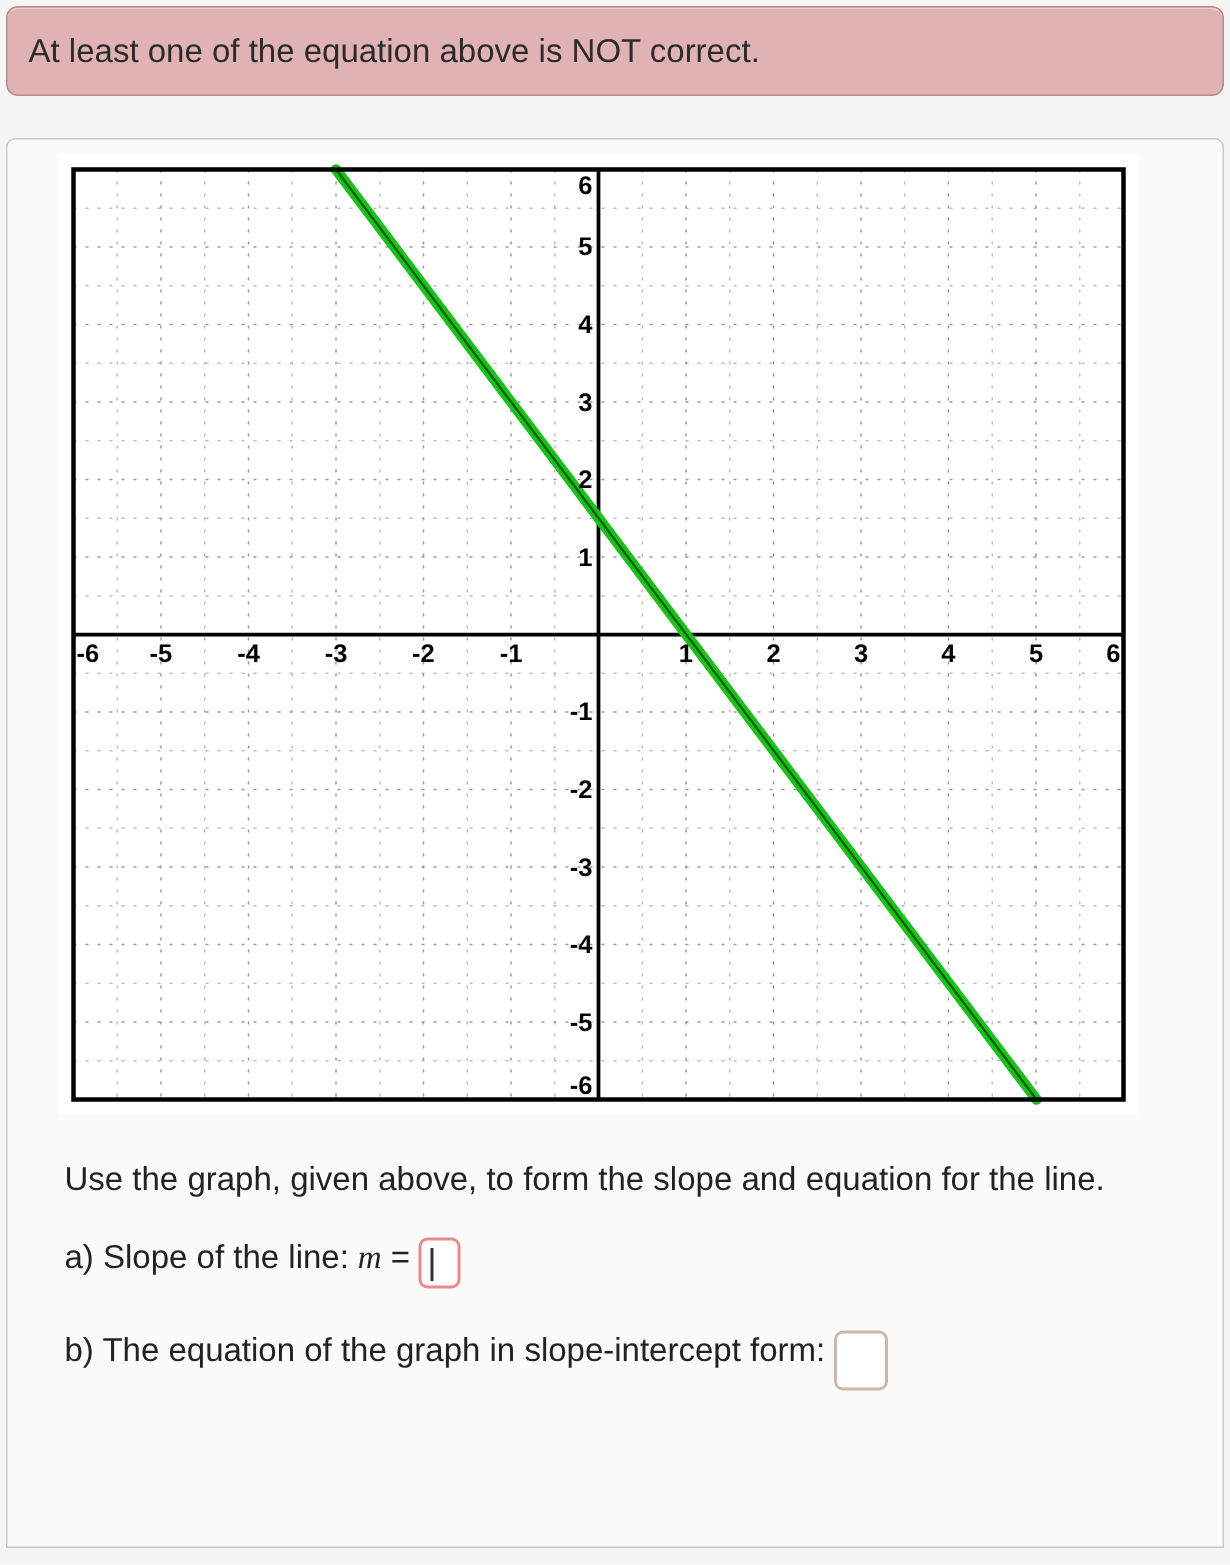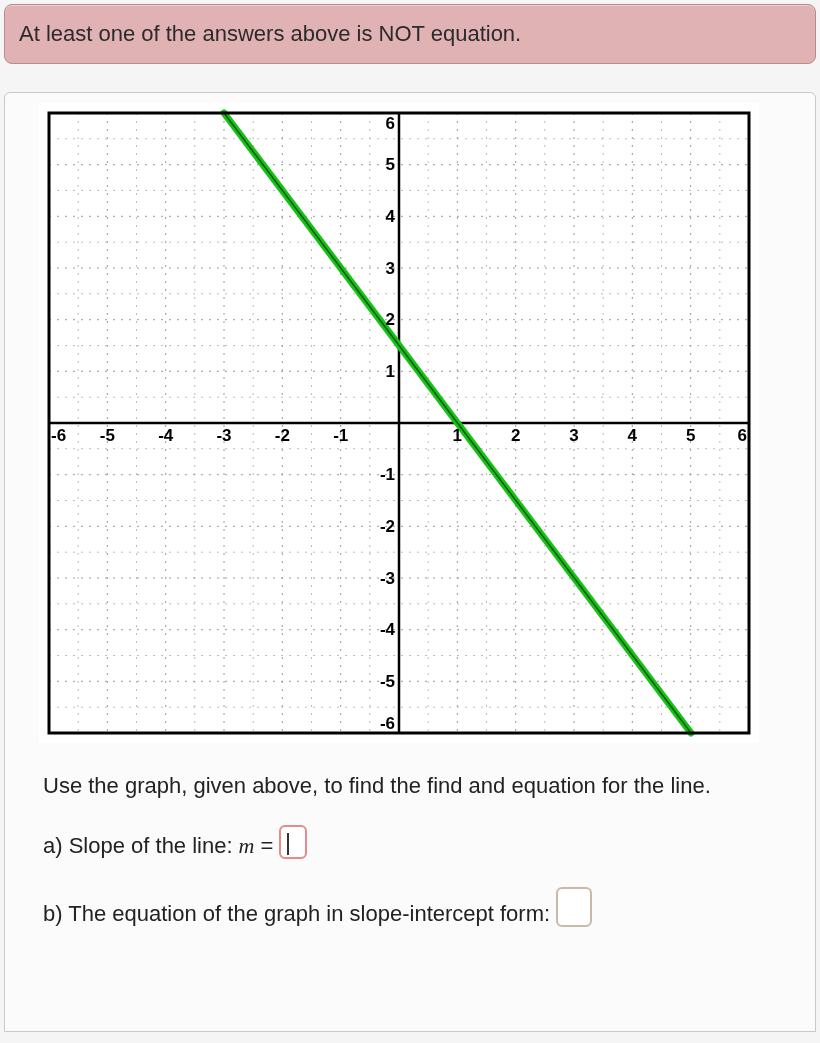--- a/index.html
+++ b/index.html
@@ -48,21 +48,21 @@
     font-size: 22px;
     color: #222;
     padding: 18px 22px 10px 38px;
     line-height: 1.35;
   }
   .question-row {
     font-size: 22px;
     color: #222;
     padding: 14px 22px 14px 38px;
     display: flex;
-    align-items: flex-end;
+    align-items: flex-start;
     flex-wrap: wrap;
     gap: 6px;
   }
   .mathvar { font-family: "Times New Roman", serif; font-style: italic; }
   .answer-input {
     display: inline-block;
     min-width: 28px;
     height: 34px;
     border: 2px solid #e78a8a;
     border-radius: 6px;
@@ -81,21 +81,21 @@
     display:inline-block;
     width:2px; height:22px;
     background:#333;
     vertical-align:middle;
   }
 </style>
 </head>
 <body>
 
 <div class="alert-box">
-  <span>At least one of the answers above is NOT equation.</span>
+  <span>At least one of the equation above is NOT correct.</span>
 </div>
 
 <div class="content-card">
 
   <div class="graph-wrap">
     <svg class="graph" viewBox="0 0 720 640">
 
       <g class="grid-mid">
 
         <line x1="39.2" y1="10" x2="39.2" y2="630"></line>
@@ -185,21 +185,21 @@
         <text x="356" y="222">2</text>
         <text x="356" y="171">3</text>
         <text x="356" y="119">4</text>
         <text x="356" y="67">5</text>
         <text x="356" y="26">6</text>
       </g>
     </svg>
   </div>
 
   <div class="prompt">
-    <span>Use the graph, given above, to find the find and equation for the line.</span>
+    <span>Use the graph, given above, to form the slope and equation for the line.</span>
   </div>
 
   <div class="question-row">
     <span>a) Slope of the line: </span>
     <span class="mathvar">m</span>
     <span> = </span>
     <span class="answer-input">
       <span class="cursor-bar"></span><span></span>
     </span>
   </div>

